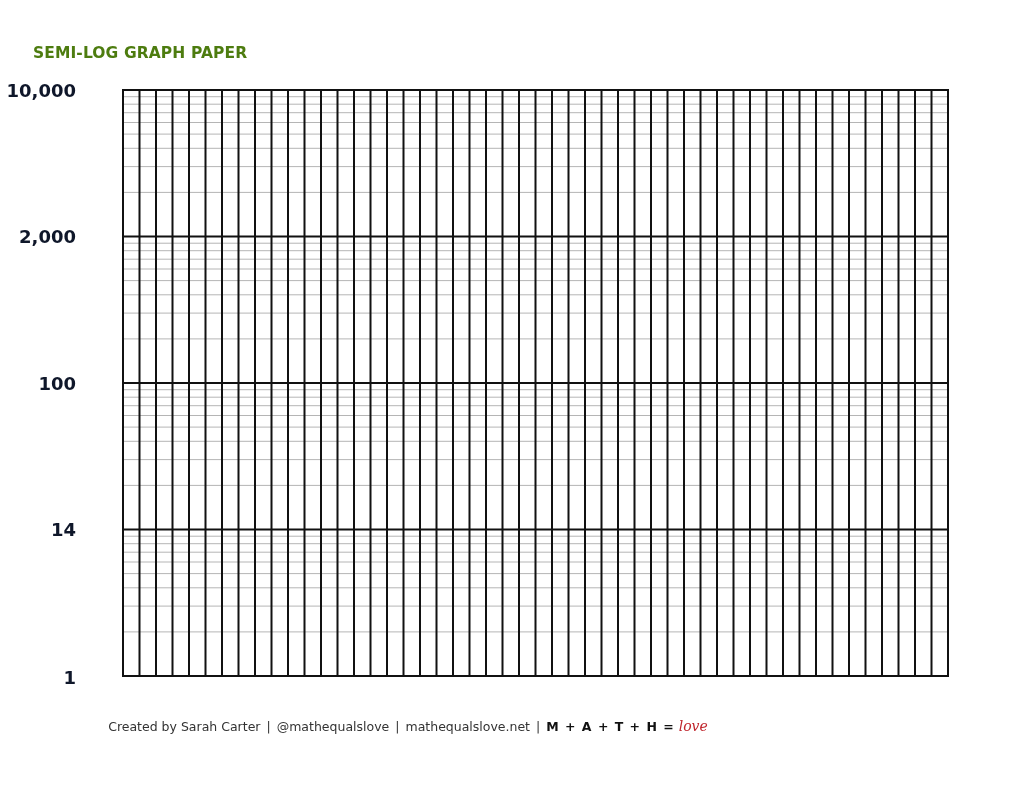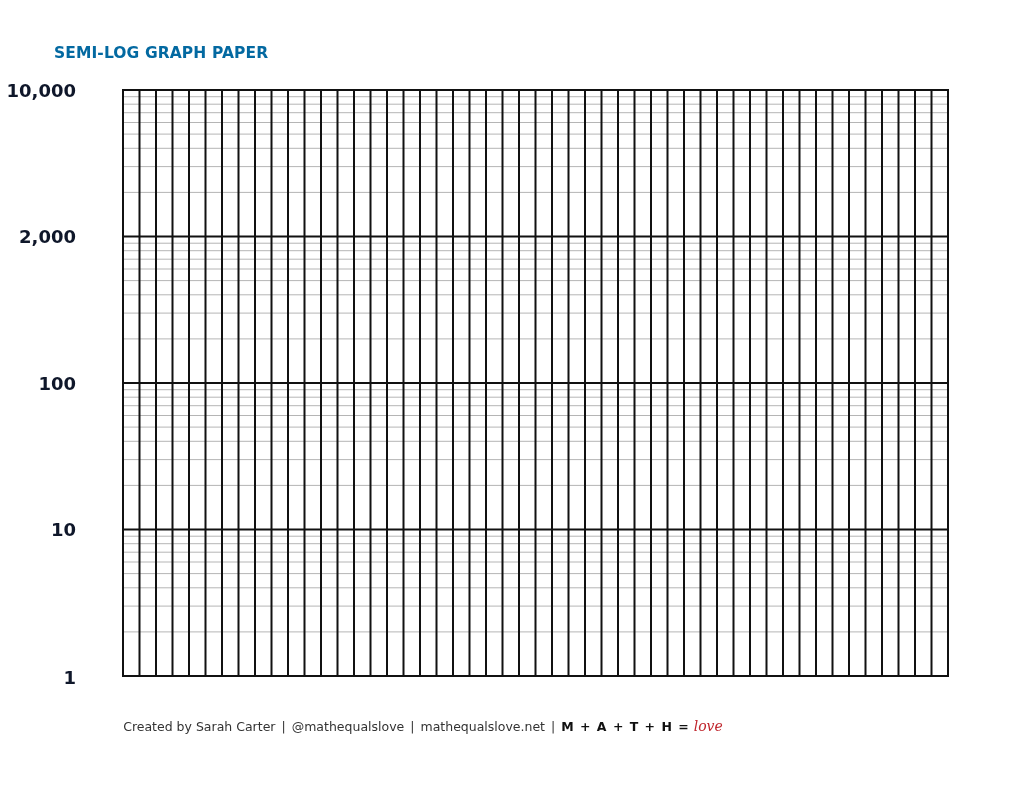--- a/index.html
+++ b/index.html
@@ -1,33 +1,33 @@
 <!DOCTYPE html>
 <html><head>
   <meta charset="utf-8">
   <style>
     html, body { margin: 0; padding: 0; background: #ffffff; }
     body { width: 1024px; height: 791px; position: relative; overflow: hidden; font-family: "DejaVu Sans", sans-serif; }
-    .title { position: absolute; left: 54px; top: 44px; font-weight: bold; font-size: 15.5px; color: #0369a1; letter-spacing: 0.1px; }
+    .title { position: absolute; left: 33px; top: 44px; font-weight: bold; font-size: 15.5px; color: #4d7c0f; letter-spacing: 0.1px; }
     .ylabel { position: absolute; right: 948px; font-weight: bold; font-size: 18px; color: #0f172a; line-height: 1; transform: translateY(-50%); white-space: nowrap; }
     #grid { position: absolute; left: 0; top: 0; }
-    .footer { position: absolute; top: 718px; left: 17px; width: 812px; text-align: center; font-size: 12.5px; color: #333; white-space: nowrap; }
+    .footer { position: absolute; top: 718px; left: 2px; width: 812px; text-align: center; font-size: 12.5px; color: #333; white-space: nowrap; }
     .footer .sep { margin: 0 6px; }
     .footer .brand { font-weight: bold; color: #111; letter-spacing: 1px; }
     .footer .love { font-family: "DejaVu Serif", serif; font-style: italic; color: #c0262d; font-size: 14px; }
   </style>
 </head>
 <body>
 
 <div class="title">SEMI-LOG GRAPH PAPER</div>
 
 <div class="ylabel" style="top:91px">10,000</div>
 <div class="ylabel" style="top:237px">2,000</div>
 <div class="ylabel" style="top:384px">100</div>
-<div class="ylabel" style="top:530px">10</div>
+<div class="ylabel" style="top:530px">14</div>
 <div class="ylabel" style="top:678px">1</div>
 
 <svg id="grid" width="1024" height="791" xmlns="http://www.w3.org/2000/svg">
     <line x1="123" y1="631.8991056352268" x2="948" y2="631.8991056352268" stroke="#b5b5b5" stroke-width="1"></line>
     <line x1="123" y1="606.1017361835694" x2="948" y2="606.1017361835694" stroke="#b5b5b5" stroke-width="1"></line>
     <line x1="123" y1="587.7982112704535" x2="948" y2="587.7982112704535" stroke="#b5b5b5" stroke-width="1"></line>
     <line x1="123" y1="573.6008943647732" x2="948" y2="573.6008943647732" stroke="#b5b5b5" stroke-width="1"></line>
     <line x1="123" y1="562.0008418187962" x2="948" y2="562.0008418187962" stroke="#b5b5b5" stroke-width="1"></line>
     <line x1="123" y1="552.1931371379114" x2="948" y2="552.1931371379114" stroke="#b5b5b5" stroke-width="1"></line>
     <line x1="123" y1="543.6973169056803" x2="948" y2="543.6973169056803" stroke="#b5b5b5" stroke-width="1"></line>

